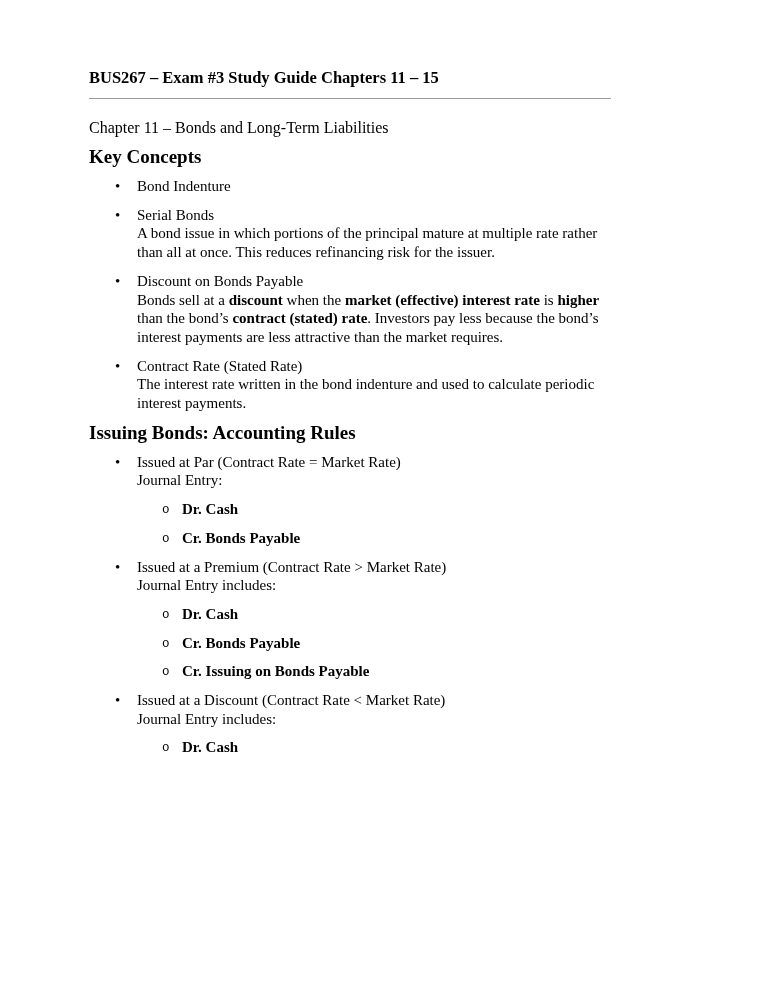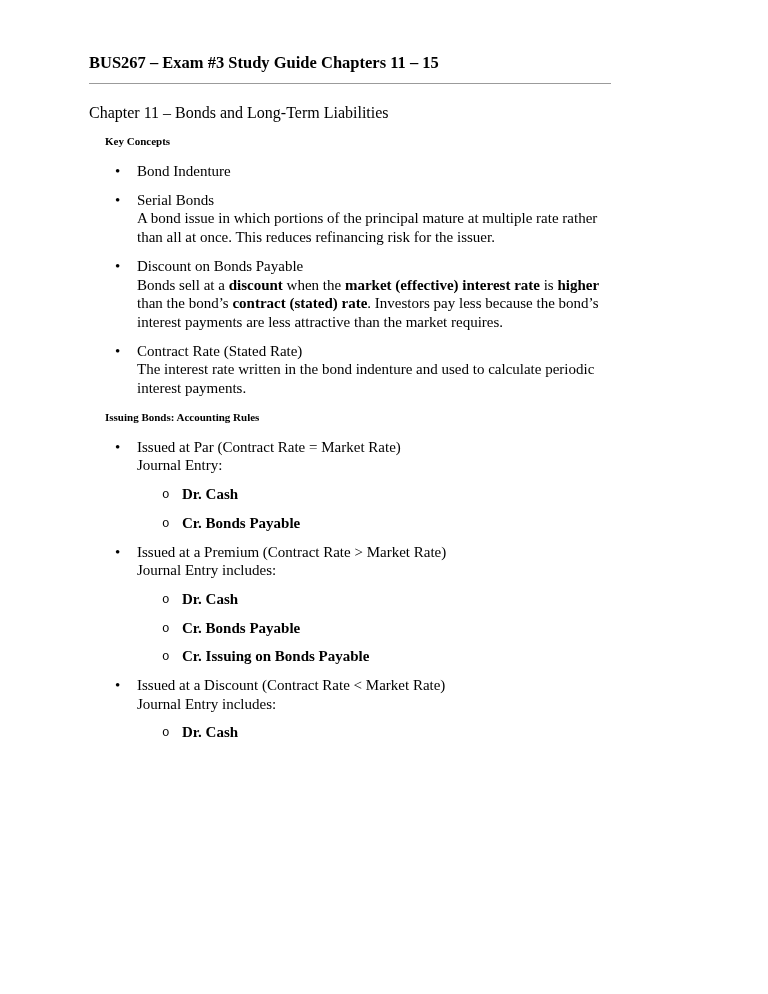--- a/index.html
+++ b/index.html
@@ -12,21 +12,21 @@
     height: 994px;
     overflow: hidden;
     font-family: "Liberation Serif", "DejaVu Serif", serif;
     font-size: 15px;
     line-height: 18.7px;
     color: #000000;
   }
   .page {
     box-sizing: border-box;
     width: 700px;
-    padding: 53px 89px 0 89px;
+    padding: 68px 89px 0 89px;
   }
   h1.doc-title {
     font-size: 16.5px;
     line-height: 19px;
     font-weight: bold;
     margin: 0 0 11px 0;
   }
   p.intro {
     margin: 0 0 17px 0;
   }
@@ -36,24 +36,24 @@
     height: 0;
     margin: 0 0 19px 0;
   }
   h2.chapter {
     font-size: 16px;
     line-height: 19px;
     font-weight: normal;
     margin: 8px 0 10px 0;
   }
   h3.subhead {
-    font-size: 11px;
+    font-size: 19px;
     line-height: 19px;
     font-weight: bold;
-    margin: 0 0 11px 16px;
+    margin: 0 0 11px 0;
   }
   ul.l1 {
     list-style: none;
     margin: 0;
     padding: 0;
   }
   li.l1 {
     position: relative;
     padding-left: 48px;
     margin-bottom: 10px;

